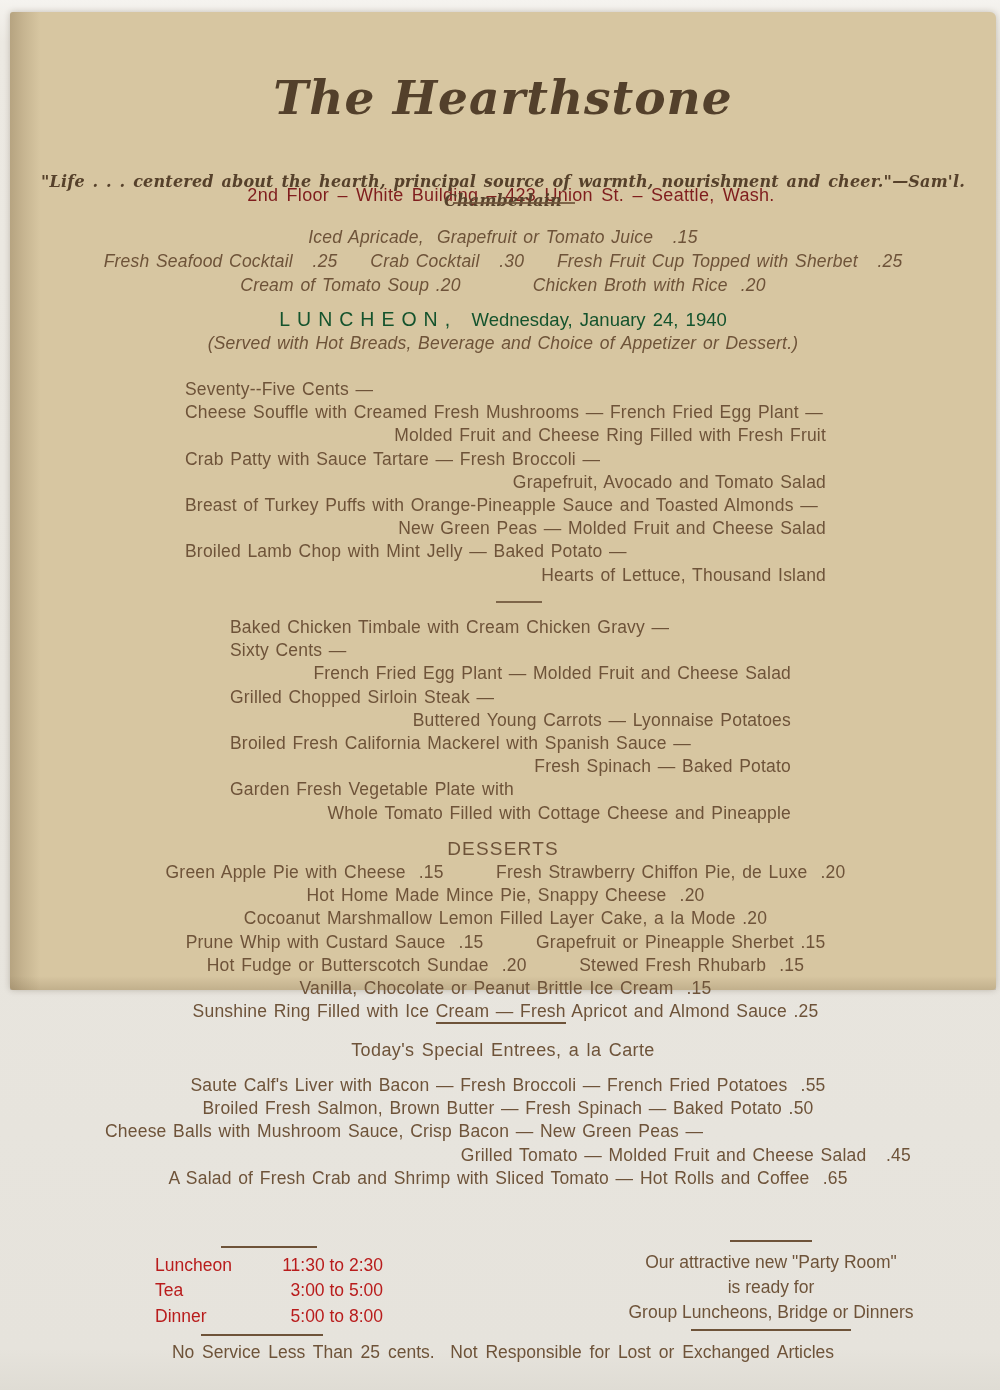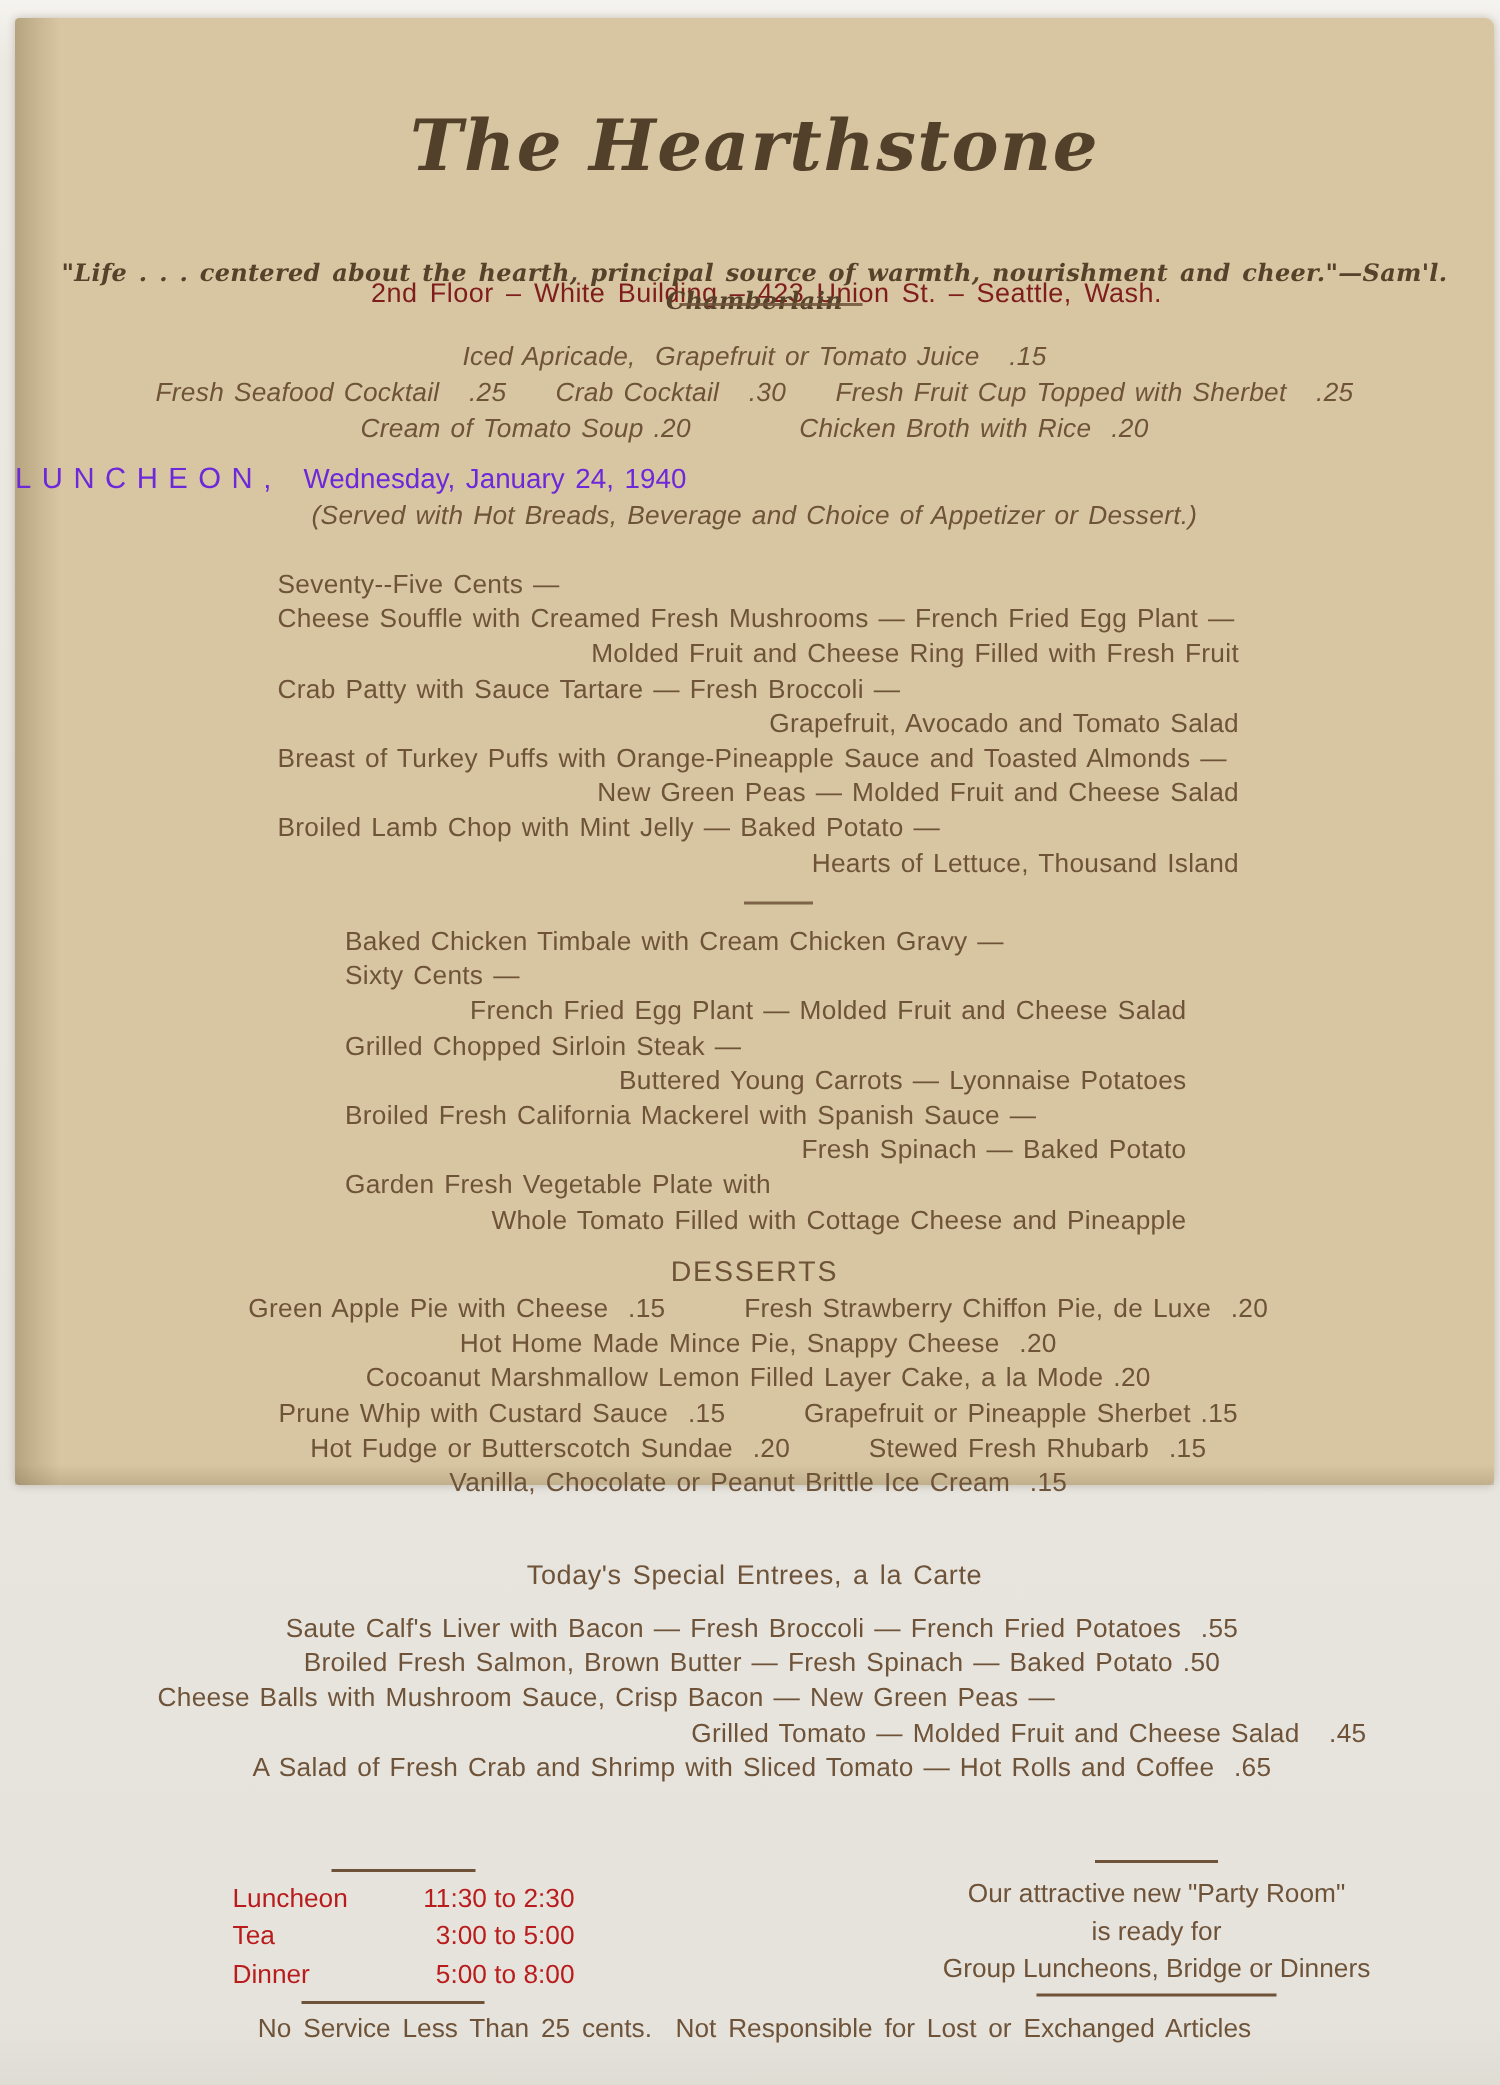--- a/index.html
+++ b/index.html
@@ -44,21 +44,21 @@
     font-size:47px;color:#53402b;letter-spacing:1px;
   }
   .address{position:absolute;left:16px;right:0;top:125px;text-align:center;
     color:#7f1d1d;font-size:18px;word-spacing:3px;letter-spacing:.3px;margin-top:48px;}
   .quote{
     position:absolute;left:0;right:0;top:160px;text-align:center;
     font-family:"DejaVu Serif",serif;font-style:italic;font-weight:bold;
     font-size:16px;color:#56412b;letter-spacing:.2px;word-spacing:2px;white-space:pre-wrap;
   }
   .rule{position:absolute;height:2px;background:#6e5339;opacity:.85;}
-  .lunch-head{position:absolute;left:0;right:0;top:296px;text-align:left;color:#6d28d9;}
+  .lunch-head{position:absolute;left:0;right:0;top:296px;text-align:center;color:#14532d;}
   .lunch-head .caps{font-size:19.5px;letter-spacing:7px;margin-right:10px;}
   .lunch-head .date{font-size:18.5px;word-spacing:2px;}
   .sec-title{position:absolute;left:0;right:0;text-align:center;color:#6e5339;
     font-size:19px;letter-spacing:1.2px;word-spacing:2px;}
   .hours{position:absolute;left:145px;top:1234px;width:228px;color:#b91c1c;font-size:17.5px;}
   .hours .rule-t{display:block;height:2px;background:#6e5339;width:96px;margin:0 0 5px 66px;}
   .hours .row{display:flex;justify-content:space-between;line-height:25.4px;}
   .hours .rule-b{display:block;height:2px;background:#6e5339;width:122px;margin:5px 0 0 46px;}
   .party{position:absolute;left:600px;top:1228px;width:322px;text-align:center;
     color:#6e5339;font-size:17.5px;line-height:25px;}
@@ -117,20 +117,21 @@
   </div>
 
   <div class="sec-title" style="top:826px;">DESSERTS</div>
   <div class="block" style="top:849px;left:100px;right:95px;">
     <span class="c">Green Apple Pie with Cheese  .15        Fresh Strawberry Chiffon Pie, de Luxe  .20</span>
     <span class="c">Hot Home Made Mince Pie, Snappy Cheese  .20</span>
     <span class="c">Cocoanut Marshmallow Lemon Filled Layer Cake, a la Mode .20</span>
     <span class="c">Prune Whip with Custard Sauce  .15        Grapefruit or Pineapple Sherbet .15</span>
     <span class="c">Hot Fudge or Butterscotch Sundae  .20        Stewed Fresh Rhubarb  .15</span>
     <span class="c">Vanilla, Chocolate or Peanut Brittle Ice Cream  .15</span>
+    <span class="c"><span>Sunshine Ring Filled with Ice </span><span class="u-span">Cream — Fresh</span><span> Apricot and Almond Sauce .25</span></span>
   </div>
 
   <div class="sec-title" style="top:1028px;font-size:18px;letter-spacing:.4px;">Today's Special Entrees, a la Carte</div>
   <div class="block" style="top:1062px;left:95px;right:85px;">
     <span class="c">Saute Calf's Liver with Bacon — Fresh Broccoli — French Fried Potatoes  .55</span>
     <span class="c">Broiled Fresh Salmon, Brown Butter — Fresh Spinach — Baked Potato .50</span>
     <span class="l">Cheese Balls with Mushroom Sauce, Crisp Bacon — New Green Peas —</span>
     <span class="r">Grilled Tomato — Molded Fruit and Cheese Salad   .45</span>
     <span class="c">A Salad of Fresh Crab and Shrimp with Sliced Tomato — Hot Rolls and Coffee  .65</span>
   </div>

